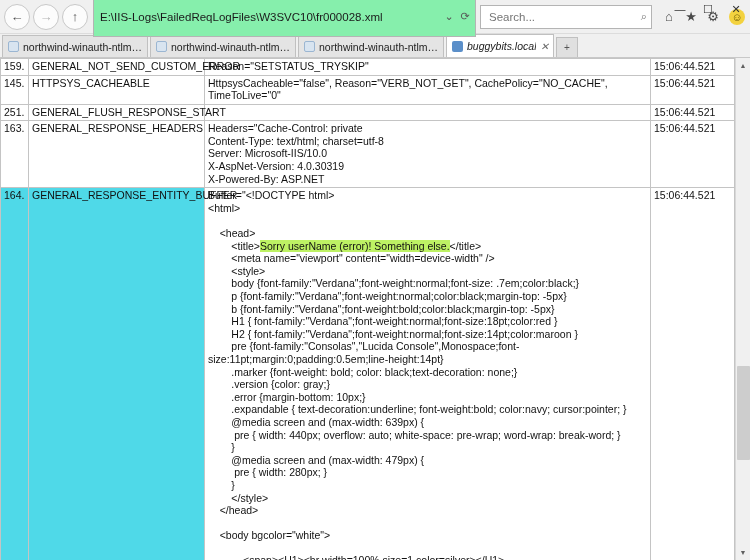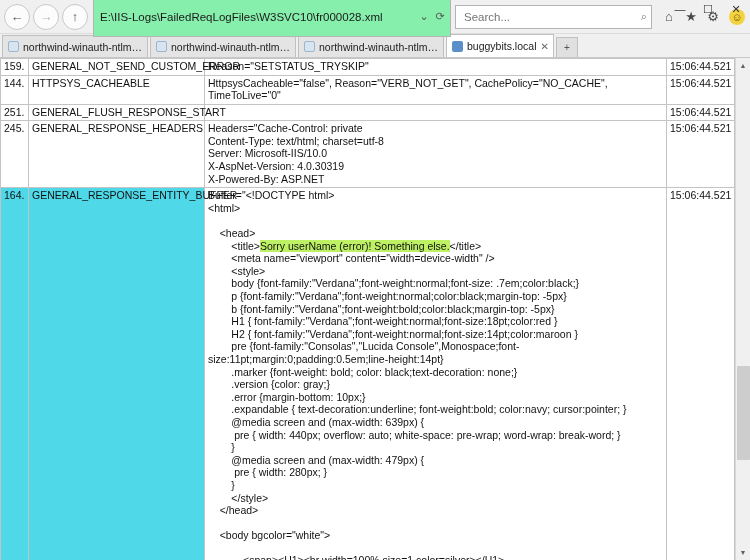--- a/index.html
+++ b/index.html
@@ -50,21 +50,21 @@
     font-size: 11.5px; color: #1a1a1a;
     white-space: nowrap; overflow: hidden;
     flex: 1 1 auto;
   }
   .addr-ico {
     font-size: 11px; color: #555;
     width: 16px; text-align: center;
     flex: 0 0 auto;
   }
   .searchwrap {
-    width: 197px; height: 24px;
+    width: 172px; height: 24px;
     background: #ffffff;
     border: 1px solid #b4b4b4;
     display: flex; align-items: center;
     padding: 0 4px 0 6px;
     flex: 0 0 auto;
   }
   .searchwrap input {
     border: 0; outline: 0;
     font-size: 11.5px; color: #666;
     width: 100%;
@@ -116,20 +116,21 @@
     border: 1px solid #c0c0c0;
     border-bottom: none;
     margin-right: 2px;
     white-space: nowrap;
     overflow: hidden;
   }
   .tab.active {
     background: #ffffff;
     height: 23px;
     max-width: 160px;
+    font-style: italic;
   }
   .tab .favicon {
     width: 11px; height: 11px;
     margin-right: 4px;
     flex: 0 0 auto;
     display: inline-block;
     border-radius: 2px;
   }
   .fav-page { background: #d8e4f0; border: 1px solid #9bb6d2; }
   .fav-globe { background: #5b8fc9; border-radius: 50%; }
@@ -169,21 +170,21 @@
     border: 1px solid #c4c4c4;
     vertical-align: top;
     font-size: 10.5px;
     color: #111;
     padding: 1px 3px 2px 3px;
     line-height: 12.5px;
   }
   td.c-num { width: 28px; text-align: left; padding-left: 4px; }
   td.c-ev  { width: 176px; }
   td.c-det { width: auto; }
-  td.c-time { width: 68px; white-space: nowrap; }
+  td.c-time { width: 84px; white-space: nowrap; }
   tr.sel td.c-ev, tr.sel td.c-num { background: #4fd9e8; }
   tr.sel td.c-ev { font-weight: normal; }
   .hl { background: #bef264; }
   pre.html {
     margin: 0;
     font-family: "Liberation Sans", sans-serif;
     font-size: 10.5px;
     line-height: 12.6px;
     white-space: pre-wrap;
     word-wrap: break-word;
@@ -284,37 +285,37 @@
         <tbody>
             <tr>
           <td class="c-num">159.</td>
           <td class="c-ev">GENERAL_NOT_SEND_CUSTOM_ERROR</td>
           <td class="c-det">
                 <pre class="html">Reason="SETSTATUS_TRYSKIP"</pre>
               </td>
           <td class="c-time">15:06:44.521</td>
         </tr>
         <tr>
-          <td class="c-num">144.</td>
+          <td class="c-num">145.</td>
           <td class="c-ev">HTTPSYS_CACHEABLE</td>
           <td class="c-det">
                 <pre class="html">HttpsysCacheable="false", Reason="VERB_NOT_GET", CachePolicy="NO_CACHE", TimeToLive="0"</pre>
               </td>
           <td class="c-time">15:06:44.521</td>
         </tr>
         <tr>
           <td class="c-num">251.</td>
           <td class="c-ev">GENERAL_FLUSH_RESPONSE_START</td>
           <td class="c-det">
                 <pre class="html"></pre>
               </td>
           <td class="c-time">15:06:44.521</td>
         </tr>
         <tr>
-          <td class="c-num">245.</td>
+          <td class="c-num">163.</td>
           <td class="c-ev">GENERAL_RESPONSE_HEADERS</td>
           <td class="c-det">
                 <pre class="html">Headers="Cache-Control: private
 Content-Type: text/html; charset=utf-8
 Server: Microsoft-IIS/10.0
 X-AspNet-Version: 4.0.30319
 X-Powered-By: ASP.NET</pre>
               </td>
           <td class="c-time">15:06:44.521</td>
         </tr>

